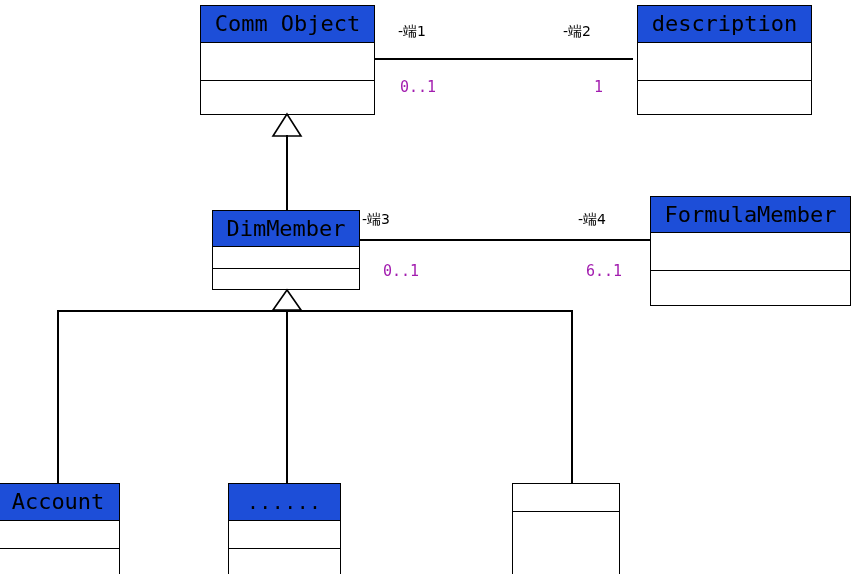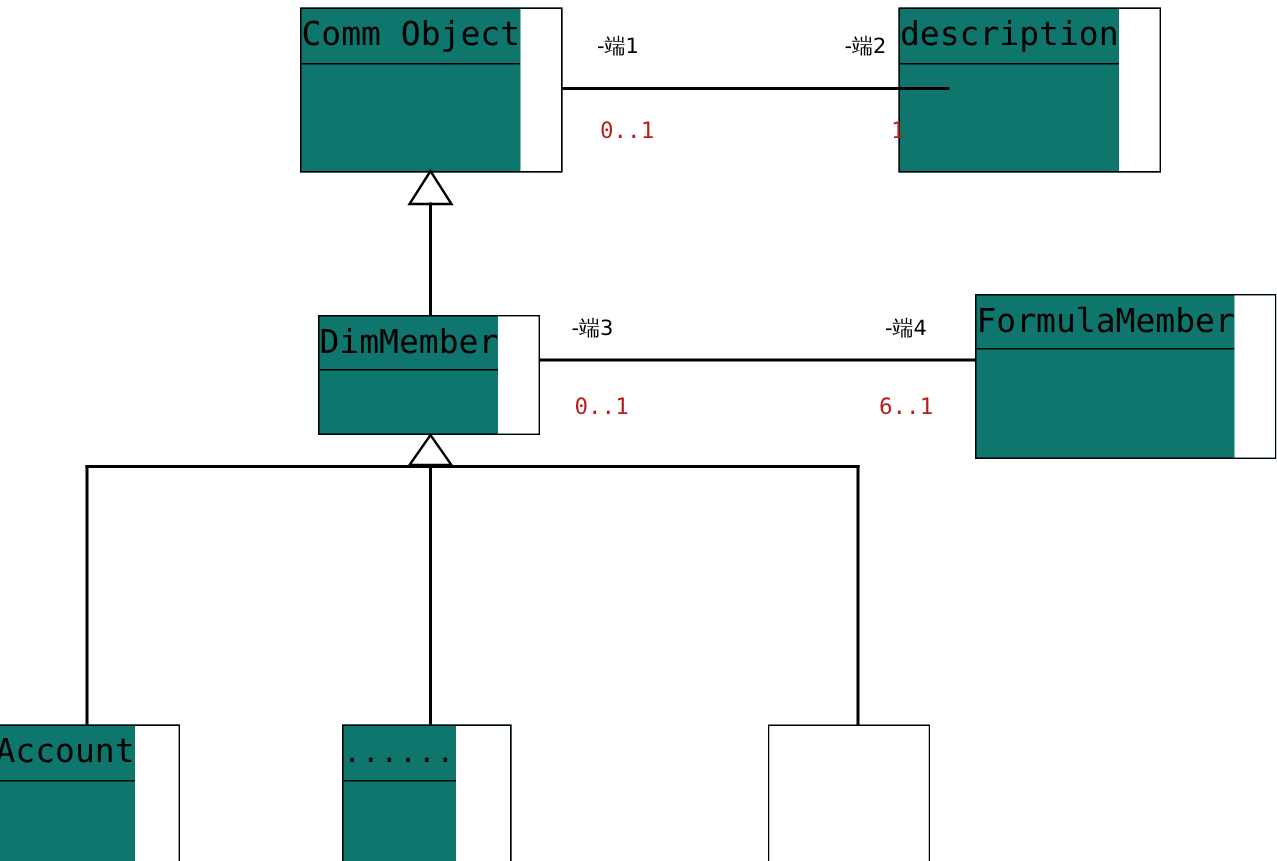--- a/index.html
+++ b/index.html
@@ -14,23 +14,23 @@
     position: relative;
     width: 851px;
     height: 574px;
     background: #ffffff;
     overflow: hidden;
   }
   .uml-class {
     position: absolute;
     box-sizing: border-box;
     border: 1.6px solid #000000;
-    background: #0f766e;
+    background: #1d4ed8;
     display: flex;
-    flex-direction: row;
+    flex-direction: column;
   }
   .uml-name {
     box-sizing: border-box;
     border-bottom: 1.6px solid #000000;
     display: flex;
     align-items: center;
     justify-content: center;
     font-family: "DejaVu Sans Mono", "Liberation Mono", monospace;
     font-size: 22px;
     color: #000000;
@@ -57,21 +57,21 @@
     font-family: "DejaVu Sans", "Liberation Sans", sans-serif;
     font-size: 14px;
     color: #000000;
     white-space: nowrap;
     line-height: 1;
   }
   .assoc-mult {
     position: absolute;
     font-family: "DejaVu Sans Mono", "Liberation Mono", monospace;
     font-size: 15px;
-    color: #b91c1c;
+    color: #a21caf;
     white-space: nowrap;
     line-height: 1;
   }
   .gen-arrow {
     position: absolute;
     overflow: visible;
   }
   .dots-name {
     font-size: 19px;
     letter-spacing: 1px;
@@ -81,21 +81,21 @@
 <body>
 
 <div id="canvas">
 
   <div class="uml-class" style="left:200px; top:5px; width:175px; height:110px;">
     <div class="uml-name" style="height:37px;">Comm Object</div>
     <div class="uml-compartment divider" style="height:38px;"></div>
     <div class="uml-compartment" style="flex:1;"></div>
   </div>
 
-  <div class="uml-class" style="left:599px; top:5px; width:175px; height:110px;">
+  <div class="uml-class" style="left:637px; top:5px; width:175px; height:110px;">
     <div class="uml-name" style="height:37px;">description</div>
     <div class="uml-compartment divider" style="height:38px;"></div>
     <div class="uml-compartment" style="flex:1;"></div>
   </div>
 
   <div class="edge edge-h" style="left:375px; top:58px; width:258px;"></div>
   <div class="assoc-label" style="left:398px; top:24px;">-端1</div>
   <div class="assoc-label" style="left:563px; top:24px;">-端2</div>
   <div class="assoc-mult" style="left:400px; top:80px;">0..1</div>
   <div class="assoc-mult" style="left:594px; top:80px;">1</div>
@@ -111,22 +111,22 @@
     <div class="uml-compartment" style="flex:1;"></div>
   </div>
 
   <div class="uml-class" style="left:650px; top:196px; width:201px; height:110px;">
     <div class="uml-name" style="height:36px;">FormulaMember</div>
     <div class="uml-compartment divider" style="height:38px;"></div>
     <div class="uml-compartment" style="flex:1;"></div>
   </div>
 
   <div class="edge edge-h" style="left:360px; top:239px; width:290px;"></div>
-  <div class="assoc-label" style="left:381px; top:212px;">-端3</div>
-  <div class="assoc-label" style="left:590px; top:212px;">-端4</div>
+  <div class="assoc-label" style="left:362px; top:212px;">-端3</div>
+  <div class="assoc-label" style="left:578px; top:212px;">-端4</div>
   <div class="assoc-mult" style="left:383px; top:264px;">0..1</div>
   <div class="assoc-mult" style="left:586px; top:264px;">6..1</div>
 
   <svg class="gen-arrow" style="left:271px; top:289px; width:32px; height:22px;" viewBox="0 0 32 22">
     <polygon points="16,1 2,21 30,21" fill="#ffffff" stroke="#000000" stroke-width="1.6"></polygon>
   </svg>
 
   <div class="edge edge-h" style="left:57px; top:310px; width:516px;"></div>
 
   <div class="edge edge-v" style="left:57px; top:310px; height:174px;"></div>

